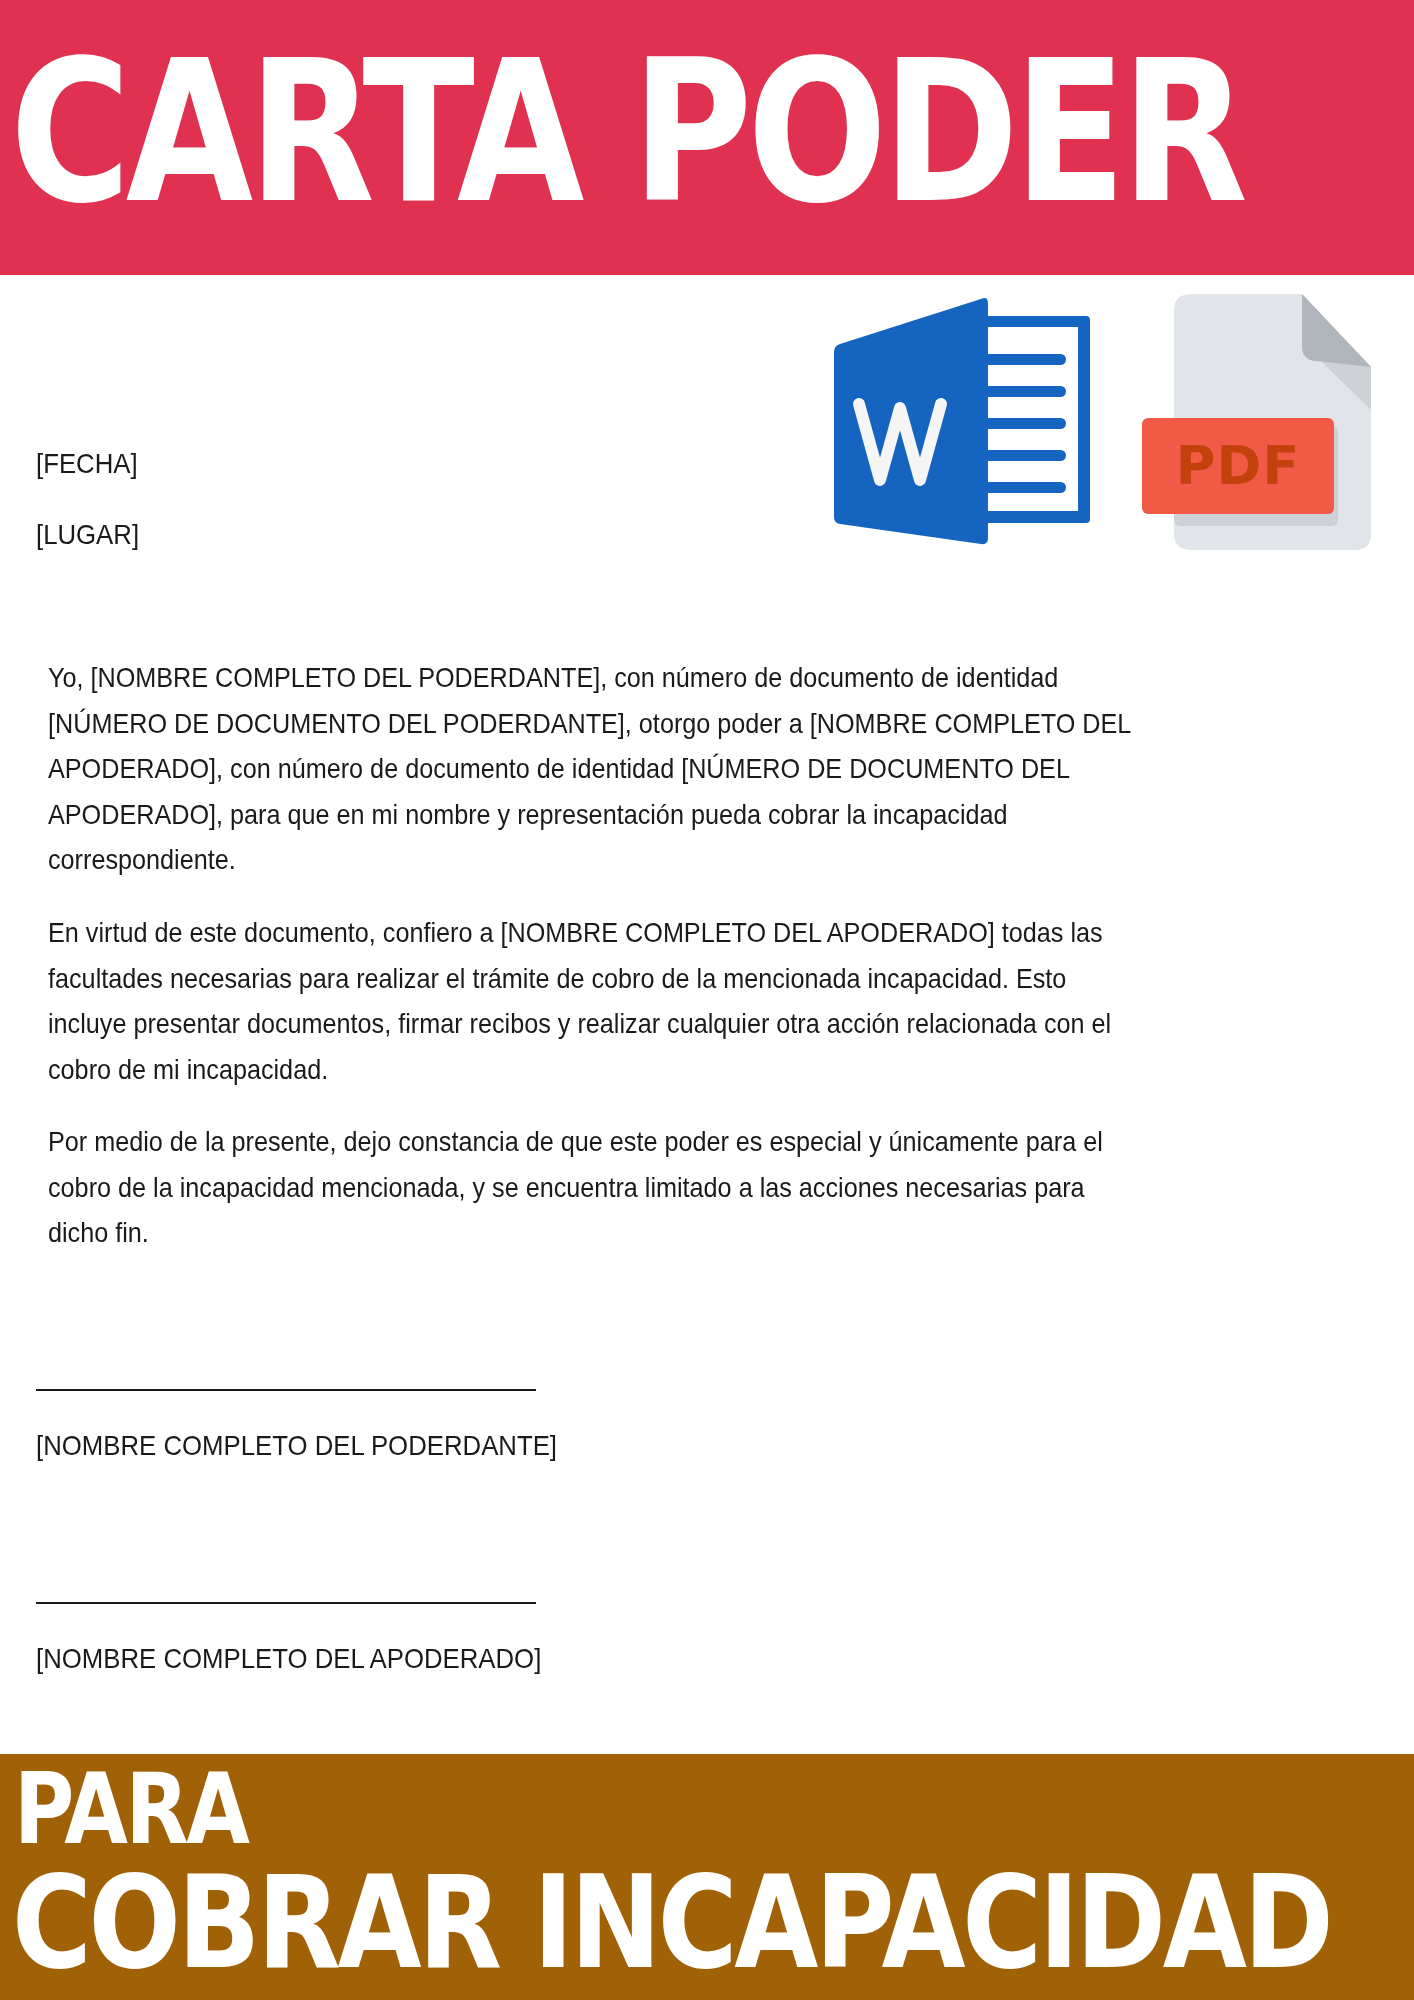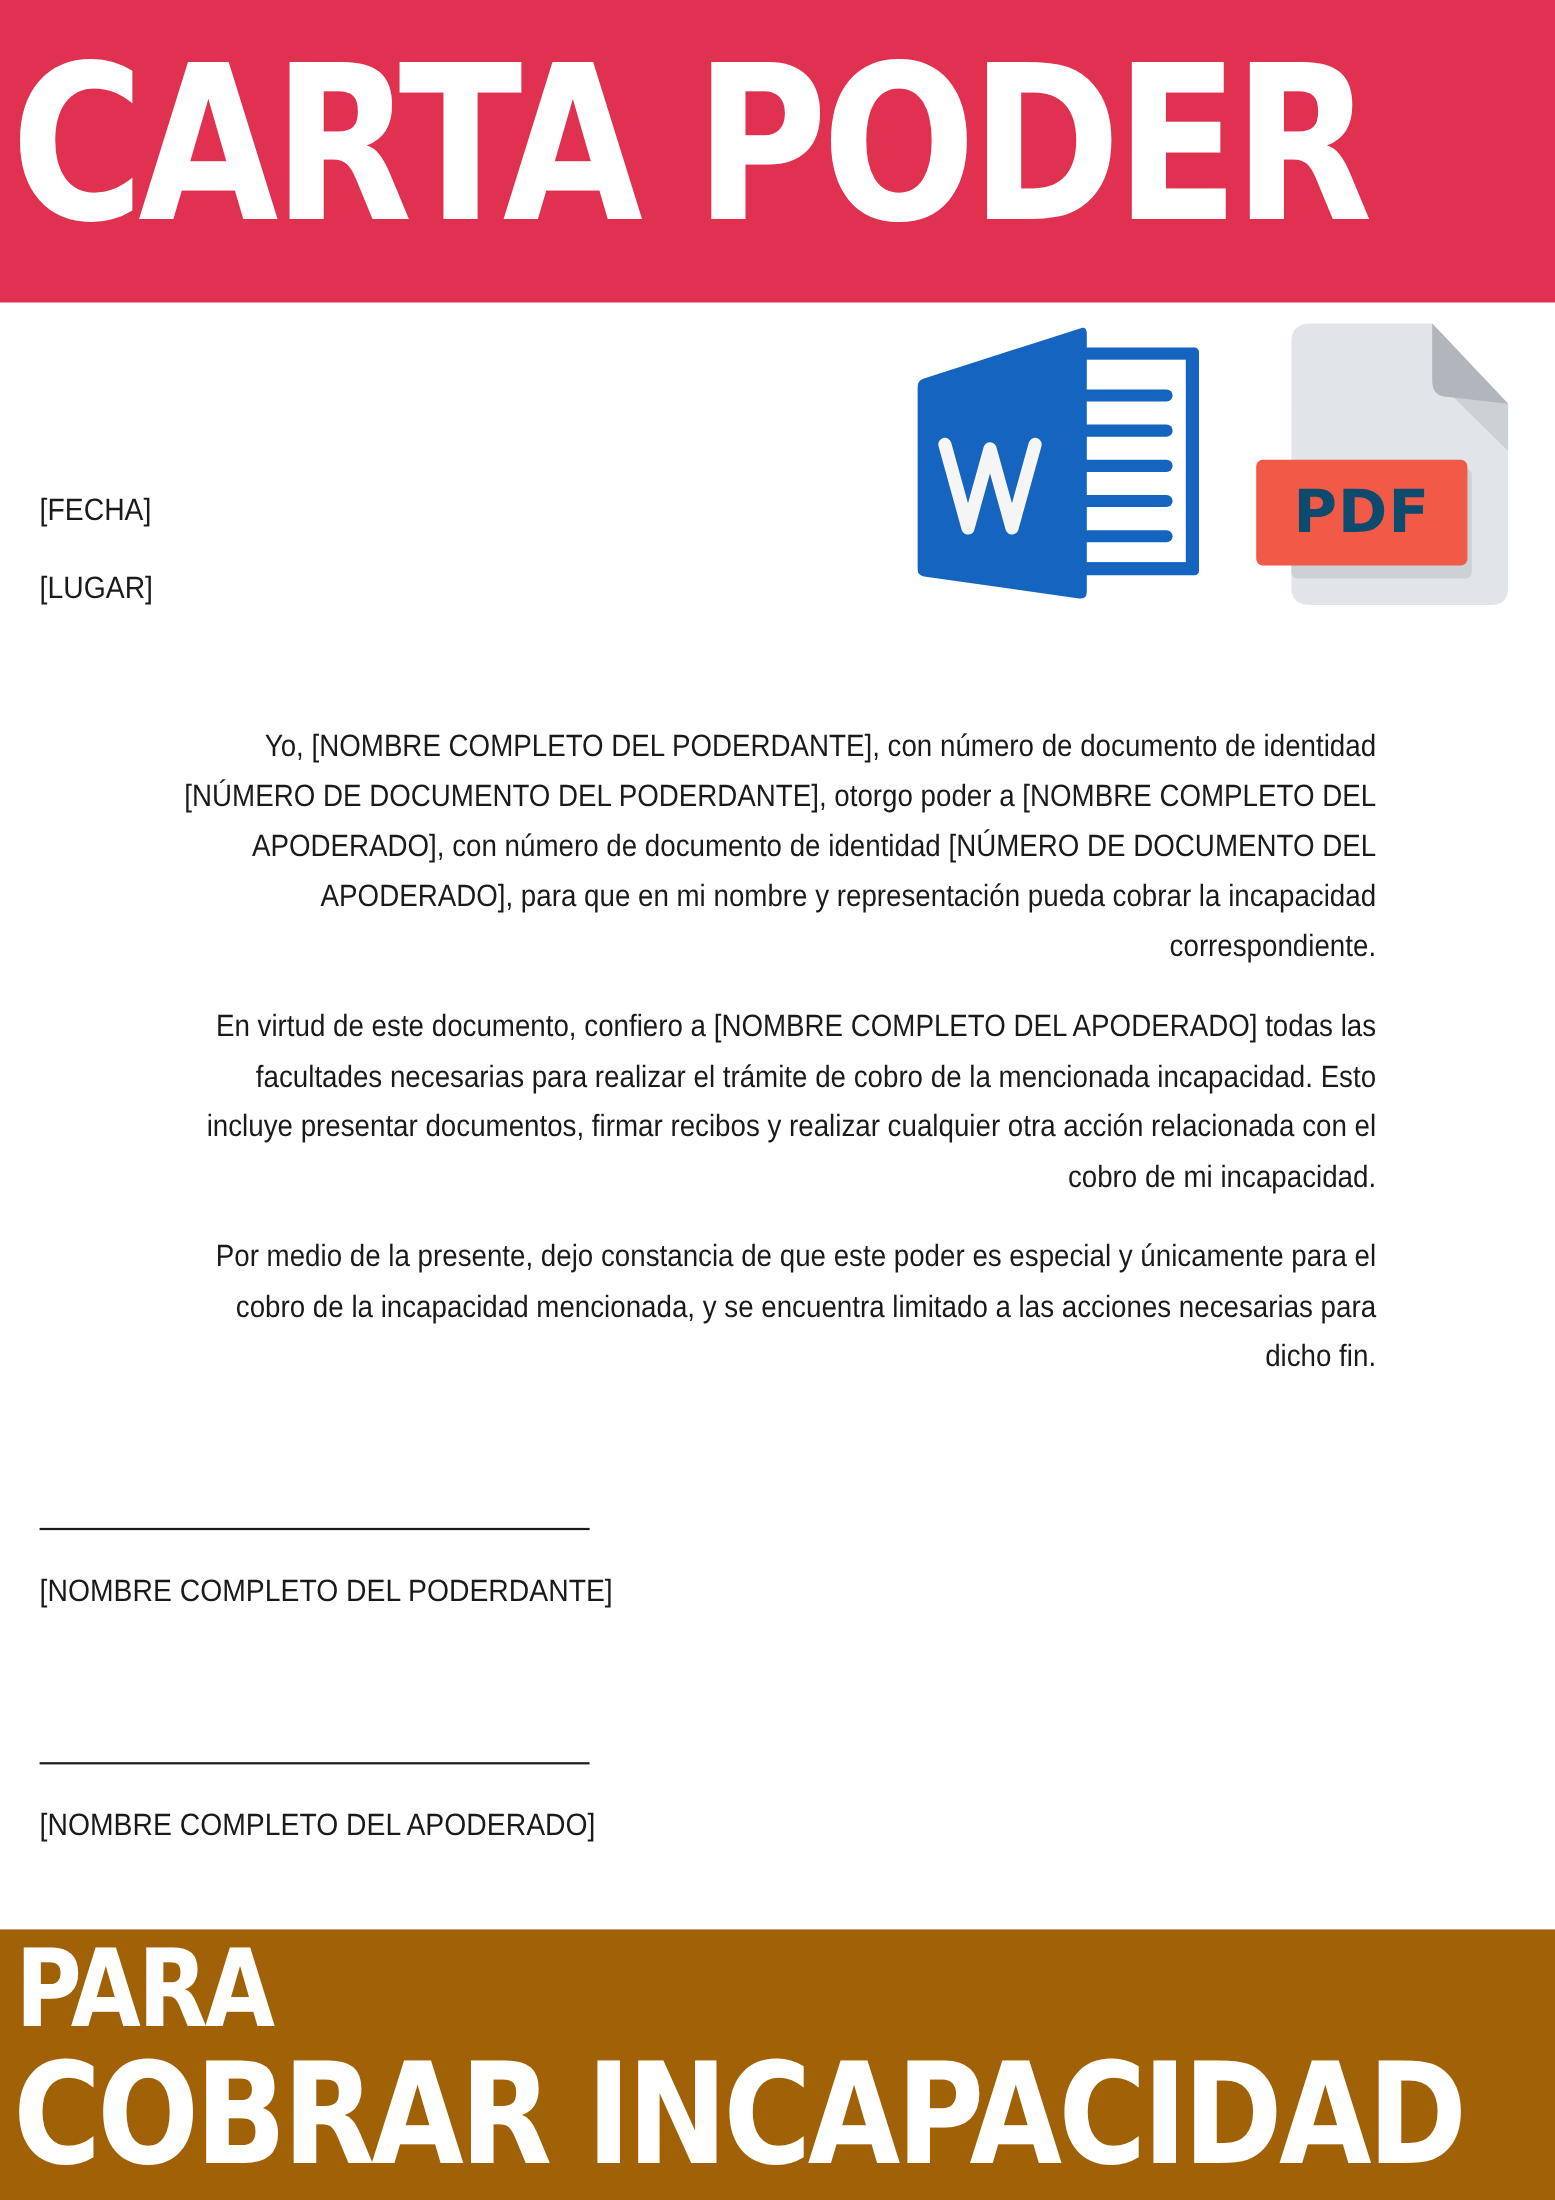--- a/index.html
+++ b/index.html
@@ -78,24 +78,23 @@
     }
     .line-text {
       position: absolute;
       left: 0;
       white-space: nowrap;
       transform-origin: left top;
       transform: scaleX(0.92);
     }
     .para {
       position: absolute;
-      left: 0;
+      left: 12px;
       width: 1350px;
       line-height: 45.5px;
-      text-align: right;
     }
     .para .ln {
       display: block;
       white-space: nowrap;
       transform-origin: left top;
       transform: scaleX(0.9);
     }
     .sig-line {
       position: absolute;
       left: 0;
@@ -150,21 +149,21 @@
     <path d="M52 4 L162 4 L231 77 L231 244 Q231 260 215 260 L52 260 Q34 260 34 244 L34 20 Q34 4 52 4 Z" fill="#E1E4E8"></path>
 
     <path d="M162 4 L231 77 L231 120 L176 66 Z" fill="#CDD1D6"></path>
 
     <path d="M162 4 L162 56 Q162 71 177 71 L231 77 Z" fill="#B0B6BC"></path>
 
     <rect x="34" y="136" width="164" height="100" rx="6" fill="#CDD1D6"></rect>
 
     <rect x="2" y="128" width="192" height="96" rx="6" fill="#F05A46"></rect>
   </svg>
-  <div style="position:absolute;left:2px;top:128px;width:192px;height:96px;line-height:96px;text-align:center;color:#0c4a6e;font-family:'DejaVu Sans',sans-serif;font-weight:bold;font-size:54px;letter-spacing:1px;">PDF</div>
+  <div style="position:absolute;left:2px;top:128px;width:192px;height:96px;line-height:96px;text-align:center;color:#c2410c;font-family:'DejaVu Sans',sans-serif;font-weight:bold;font-size:54px;letter-spacing:1px;">PDF</div>
 </div>
 
 <div class="doc">
   <div class="line-text" style="top:448px;">[FECHA]</div>
   <div class="line-text" style="top:519px;">[LUGAR]</div>
 
   <div class="para" style="top:655px;">
     <span class="ln">Yo, [NOMBRE COMPLETO DEL PODERDANTE], con número de documento de identidad</span>
     <span class="ln">[NÚMERO DE DOCUMENTO DEL PODERDANTE], otorgo poder a [NOMBRE COMPLETO DEL</span>
     <span class="ln">APODERADO], con número de documento de identidad [NÚMERO DE DOCUMENTO DEL</span>

